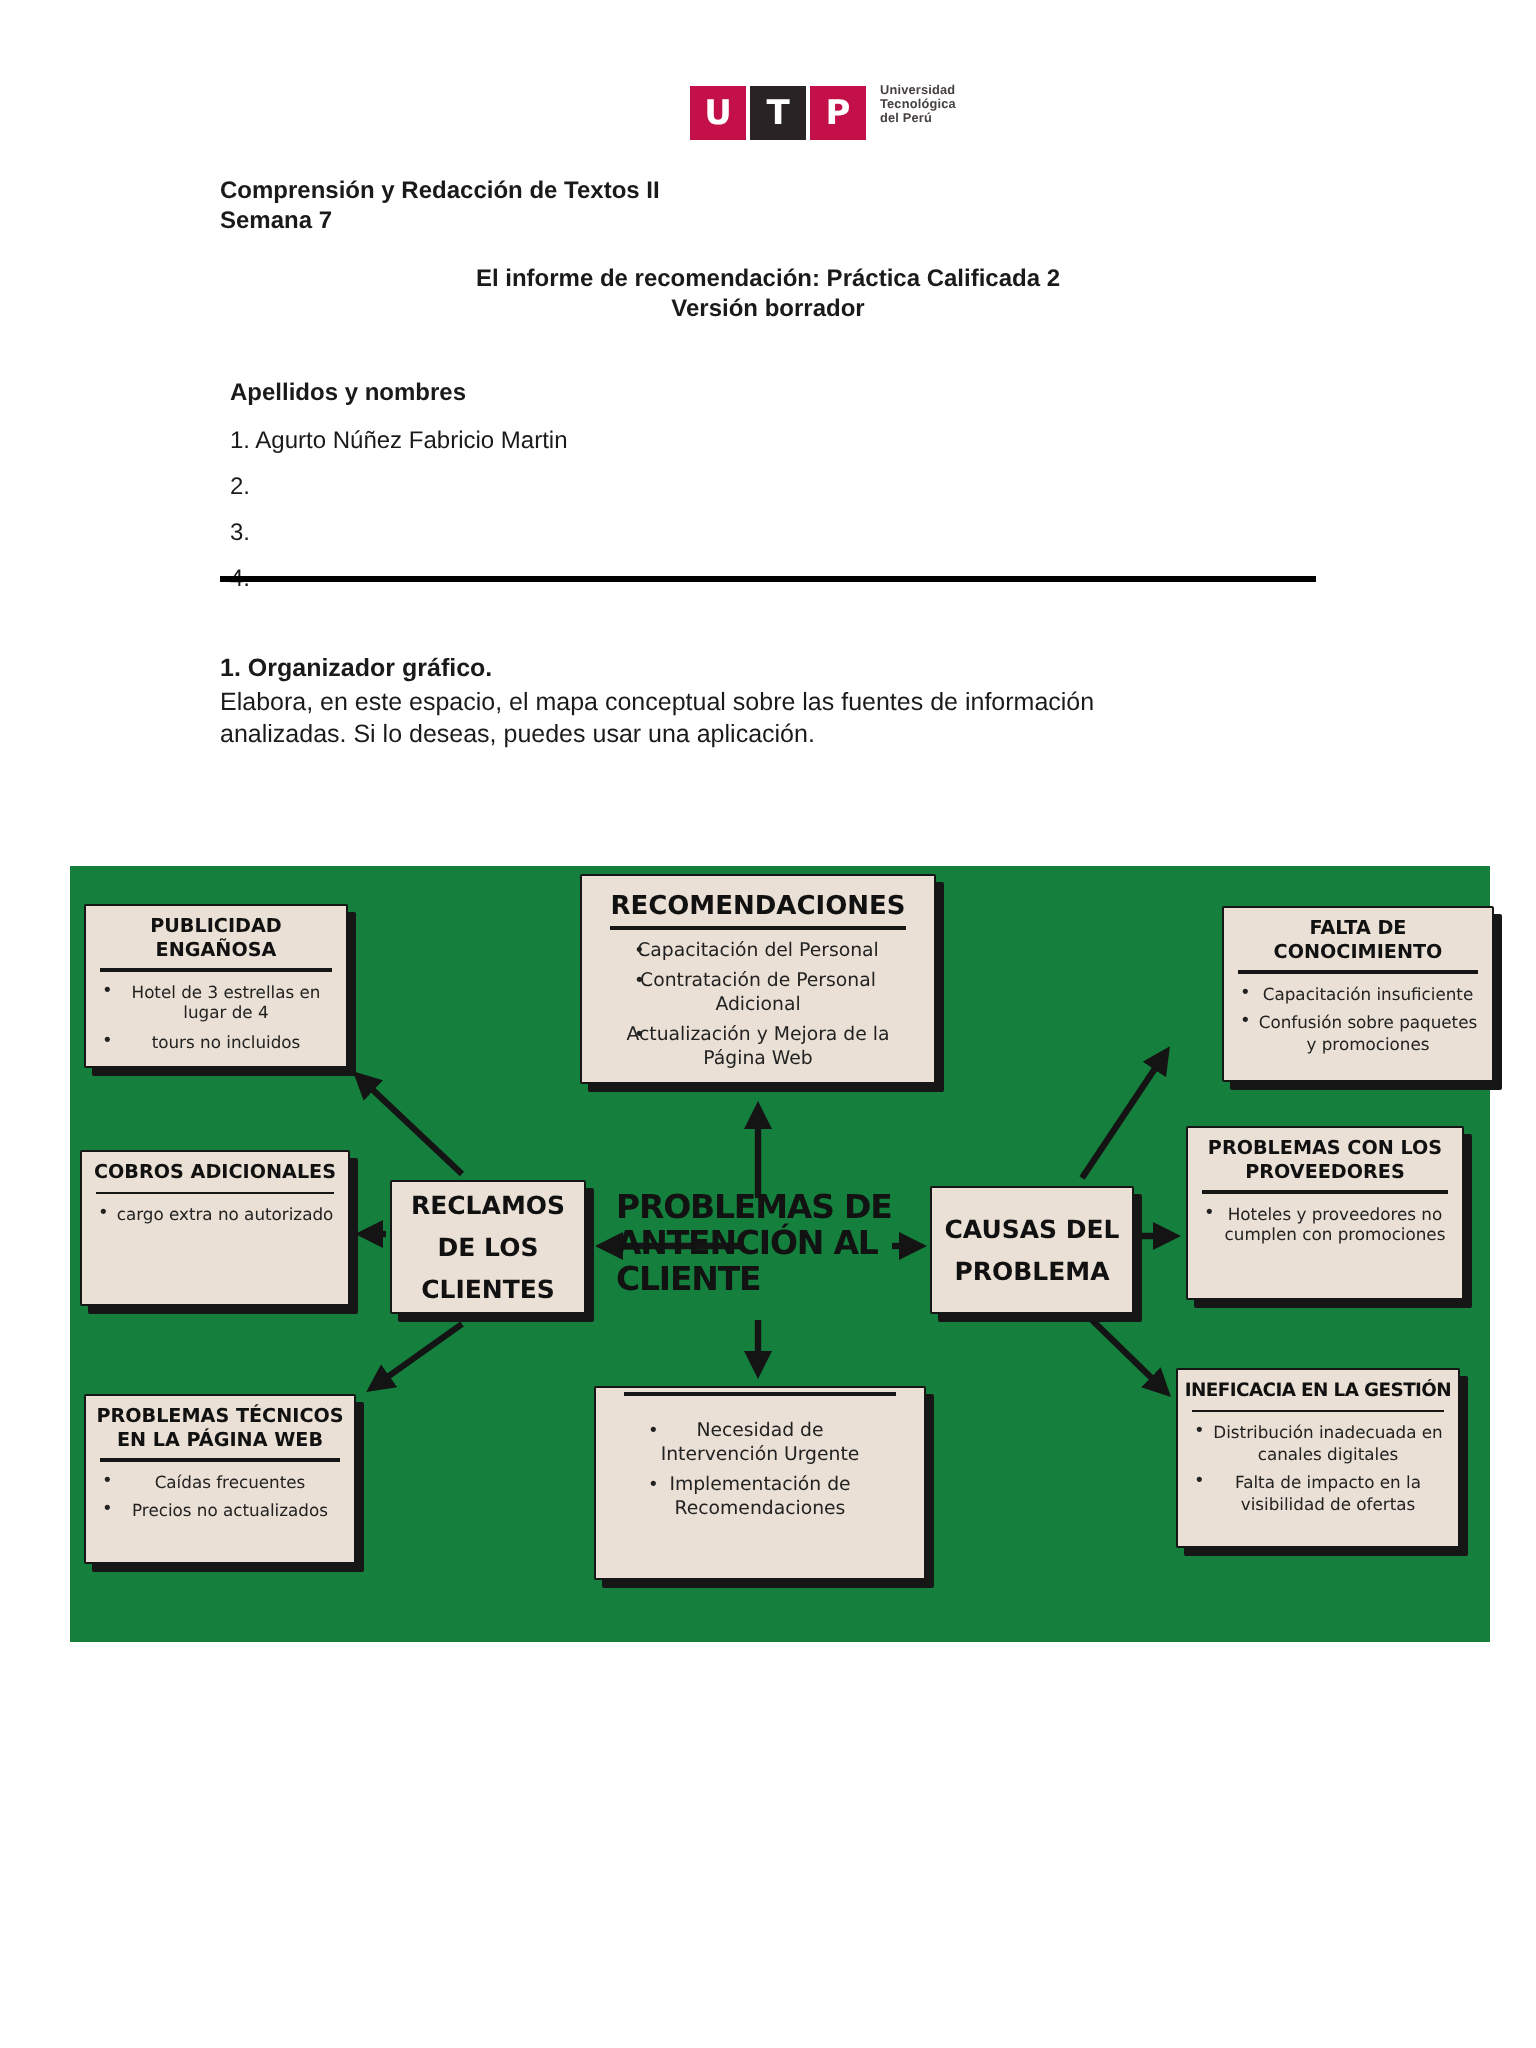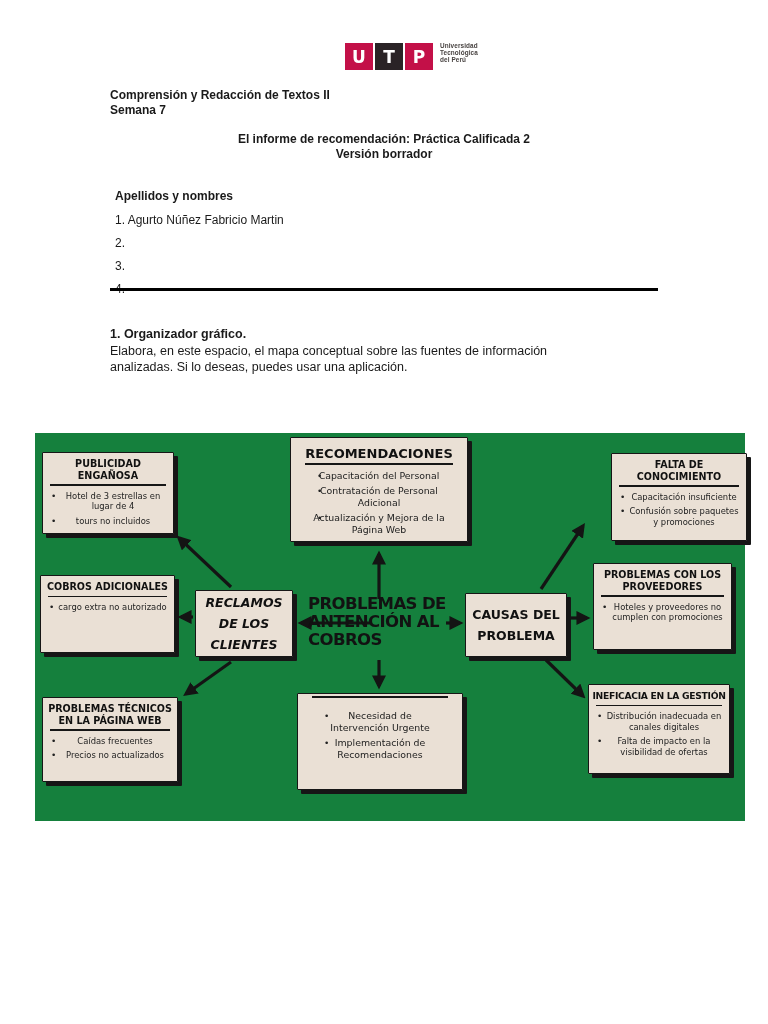--- a/index.html
+++ b/index.html
@@ -99,21 +99,21 @@
 
   <div class="dbox" style="left:7px;top:264px;width:136px;height:85px;">
     <div class="dbox-title">PROBLEMAS TÉCNICOS EN LA PÁGINA WEB</div>
     <div class="dbox-rule"></div>
     <ul>
       <li><span class="dot">•</span><span>Caídas frecuentes</span></li>
       <li><span class="dot">•</span><span>Precios no actualizados</span></li>
     </ul>
   </div>
 
-  <div class="dbox dbox-label" style="left:160px;top:157px;width:98px;height:67px;padding:0 6px;font-style:italic;">
+  <div class="dbox dbox-label" style="left:160px;top:157px;width:98px;height:67px;padding:0 6px;">
     <span>RECLAMOS DE LOS CLIENTES</span>
   </div>
 
   <div class="dbox dbox-label" style="left:430px;top:160px;width:102px;height:64px;padding:16px 6px;">
     <span>CAUSAS DEL PROBLEMA</span>
   </div>
 
   <div class="dbox dbox-big" style="left:255px;top:4px;width:178px;height:105px;">
     <div class="dbox-title t-big">RECOMENDACIONES</div>
     <div class="dbox-rule" style="margin:2px 14px 0 14px;"></div>
@@ -174,15 +174,15 @@
       <line x1="196" y1="229" x2="151" y2="261" marker-end="url(#ah)"></line>
       <line x1="506" y1="156" x2="548" y2="93" marker-end="url(#ah)"></line>
       <line x1="535" y1="185" x2="552" y2="185" marker-end="url(#ah)"></line>
       <line x1="511" y1="227" x2="548" y2="263" marker-end="url(#ah)"></line>
     </g>
   </svg>
 
   <div class="center-title">
     <div>PROBLEMAS DE</div>
     <div>ANTENCIÓN AL</div>
-    <div>COBROS</div>
+    <div>CLIENTE</div>
   </div>
 </div>
 
 </body></html>

